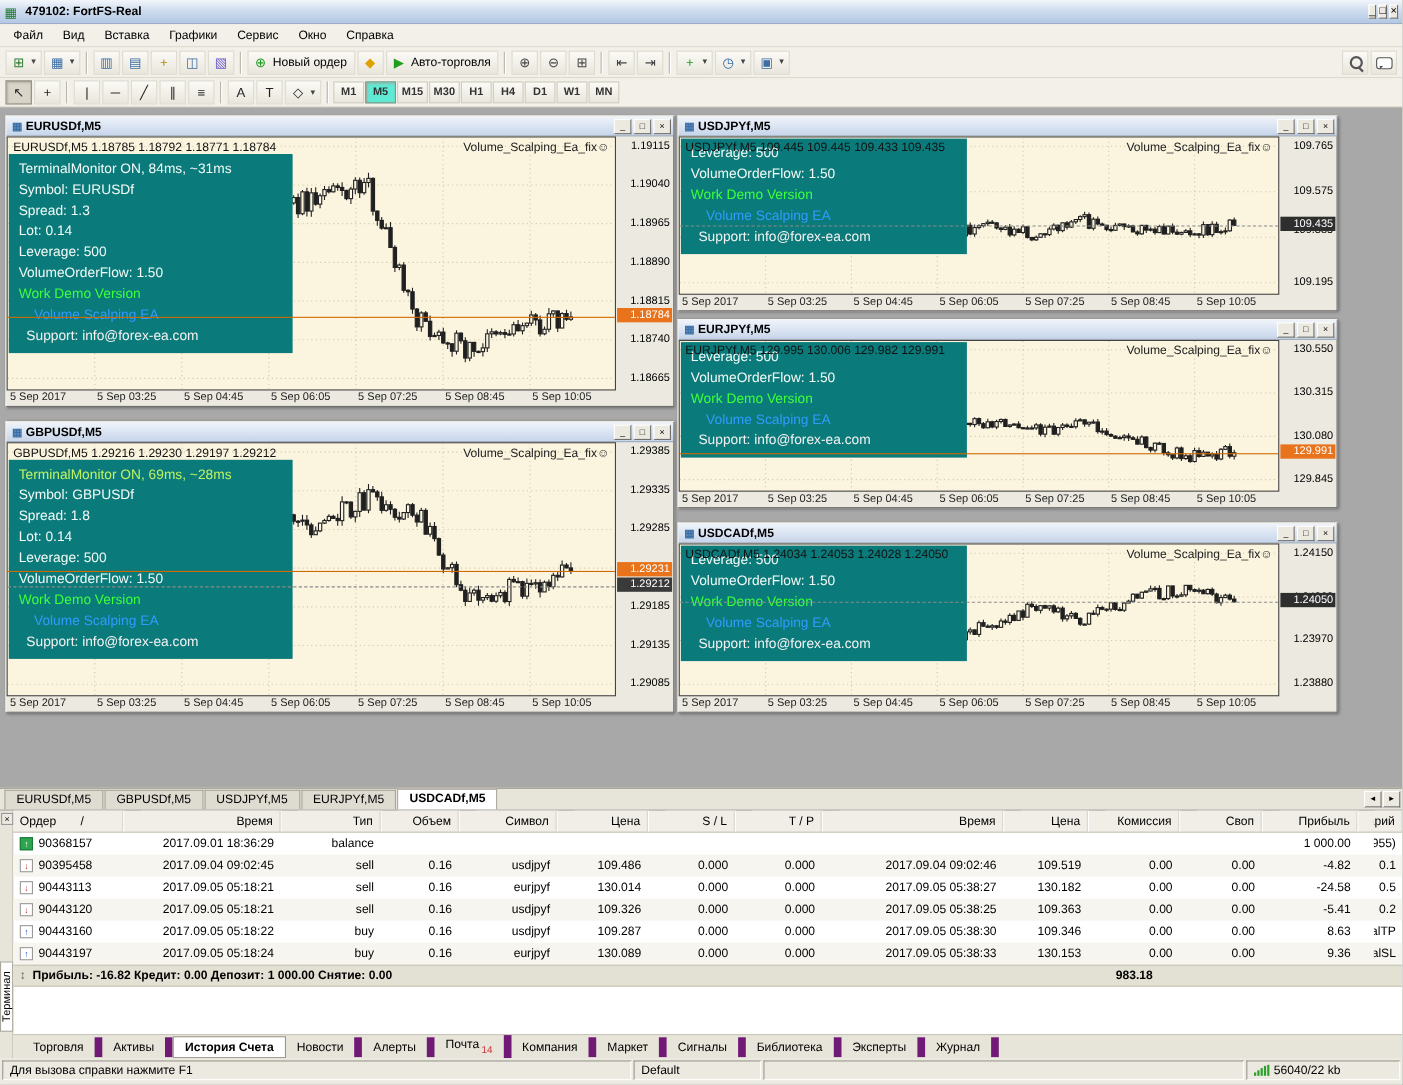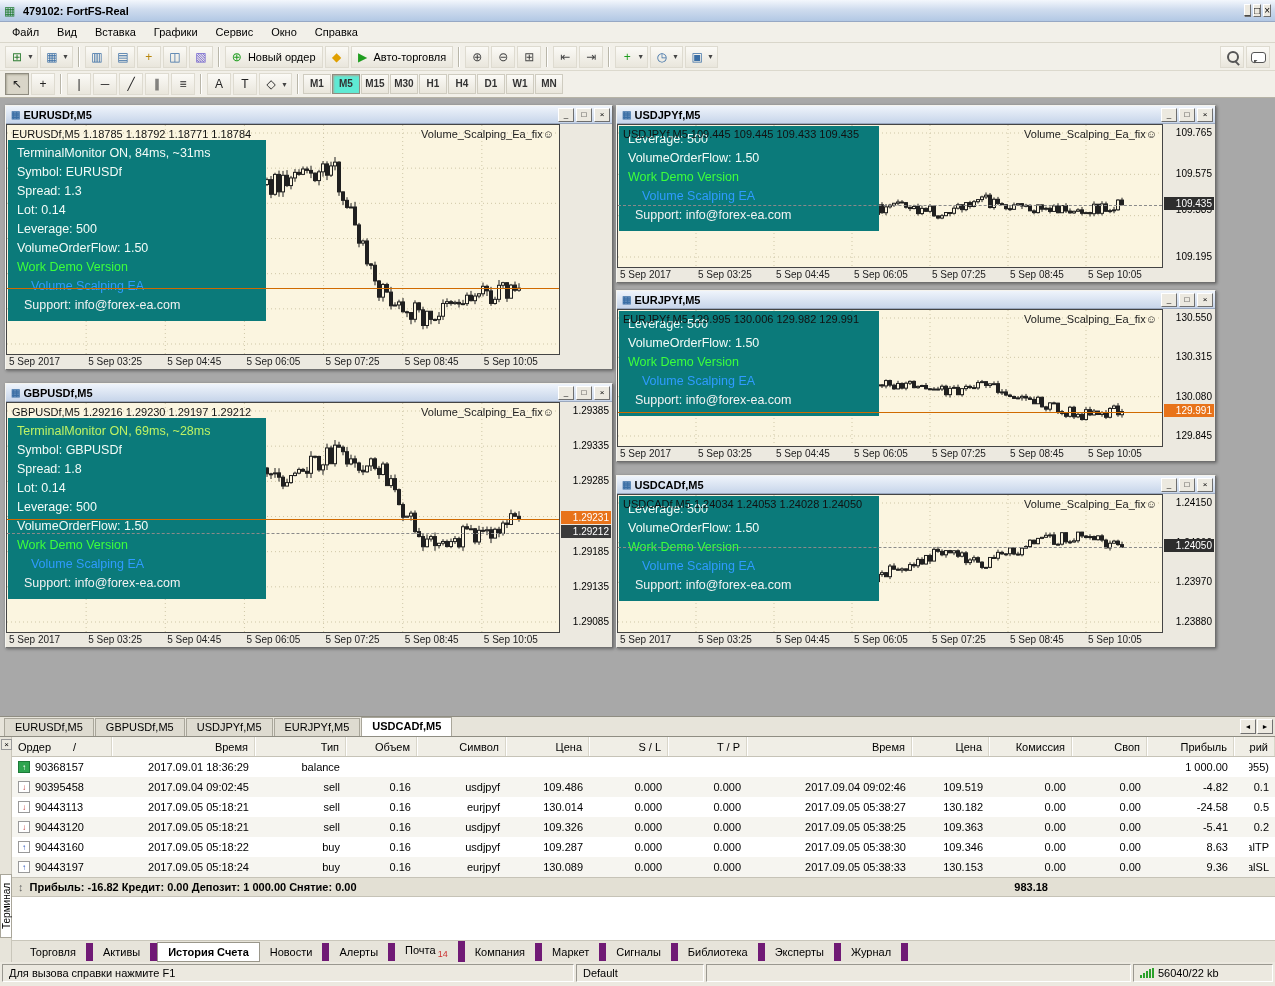--- a/index.html
+++ b/index.html
@@ -99,21 +99,21 @@
   .term-tabs { position:absolute; left:12px; right:0; bottom:0; height:22px; background:#e7e4da; border-top:1px solid #c9c6ba;
     display:flex; align-items:center; padding-left:8px; }
   .ttab { padding:3px 10px; border-right:7px solid #701a75; white-space:nowrap; }
   .ttab.active { background:#fff; border:1px solid #9a978b; font-weight:bold; }
   .badge { font-size:9px; color:#c33; margin-left:2px; vertical-align:sub; }
 
   
   .statusbar { position:absolute; left:0; right:0; top:962px; height:24px; background:#ece9e0; display:flex; gap:2px; padding:2px; }
   .sb-cell { border:1px solid; border-color:#9a9890 #fff #fff #9a9890; padding:2px 6px; height:18px; white-space:nowrap; overflow:hidden; }
   .sb-help { width:572px; }
-  .sb-profile { width:128px; }
+  .sb-profile { width:116px; }
   .sb-fill { flex:1; }
   .sb-traffic { width:140px; display:flex; align-items:center; gap:4px; }
   .bars { display:inline-flex; align-items:flex-end; gap:1px; height:10px; }
   .bars i { width:2px; background:#2ba12b; display:block; }
 </style>
 </head>
 <body>
 
 <div class="app">
 
@@ -540,20 +540,30 @@
               <div class="ea-line" style="color: rgb(242, 251, 247);">TerminalMonitor ON, 84ms, ~31ms</div>
               <div class="ea-line" style="color: rgb(242, 251, 247);">Symbol: EURUSDf</div>
               <div class="ea-line" style="color: rgb(242, 251, 247);">Spread: 1.3</div>
               <div class="ea-line" style="color: rgb(242, 251, 247);">Lot: 0.14</div>
               <div class="ea-line" style="color: rgb(242, 251, 247);">Leverage: 500</div>
               <div class="ea-line" style="color: rgb(242, 251, 247);">VolumeOrderFlow: 1.50</div>
               <div class="ea-line" style="color: rgb(60, 255, 60);">Work Demo Version</div>
               <div class="ea-line" style="color: rgb(47, 155, 255);">    Volume Scalping EA</div>
               <div class="ea-line" style="color: rgb(242, 242, 242);">  Support: info@forex-ea.com</div>
             </div><span class="quote">EURUSDf,M5 1.18785 1.18792 1.18771 1.18784</span><span class="ea-name">Volume_Scalping_Ea_fix☺</span></div>
+          <div class="cw-axis" style="height: 231px;">
+            <span class="tick" style="top: 3px;">1.19115</span>
+            <span class="tick" style="top: 38.1667px;">1.19040</span>
+            <span class="tick" style="top: 73.3333px;">1.18965</span>
+            <span class="tick" style="top: 108.5px;">1.18890</span>
+            <span class="tick" style="top: 143.667px;">1.18815</span>
+            <span class="tick" style="top: 178.833px;">1.18740</span>
+            <span class="tick" style="top: 214px;">1.18665</span>
+            <span class="pmark" style="top: 156.202px; background: rgb(232, 115, 26);">1.18784</span>
+          </div>
         </div>
         <div class="cw-time">
           <span class="ttick" style="left: 3px;">5 Sep 2017</span>
           <span class="ttick" style="left: 82.1429px;">5 Sep 03:25</span>
           <span class="ttick" style="left: 161.286px;">5 Sep 04:45</span>
           <span class="ttick" style="left: 240.429px;">5 Sep 06:05</span>
           <span class="ttick" style="left: 319.571px;">5 Sep 07:25</span>
           <span class="ttick" style="left: 398.714px;">5 Sep 08:45</span>
           <span class="ttick" style="left: 477.857px;">5 Sep 10:05</span>
         </div>

